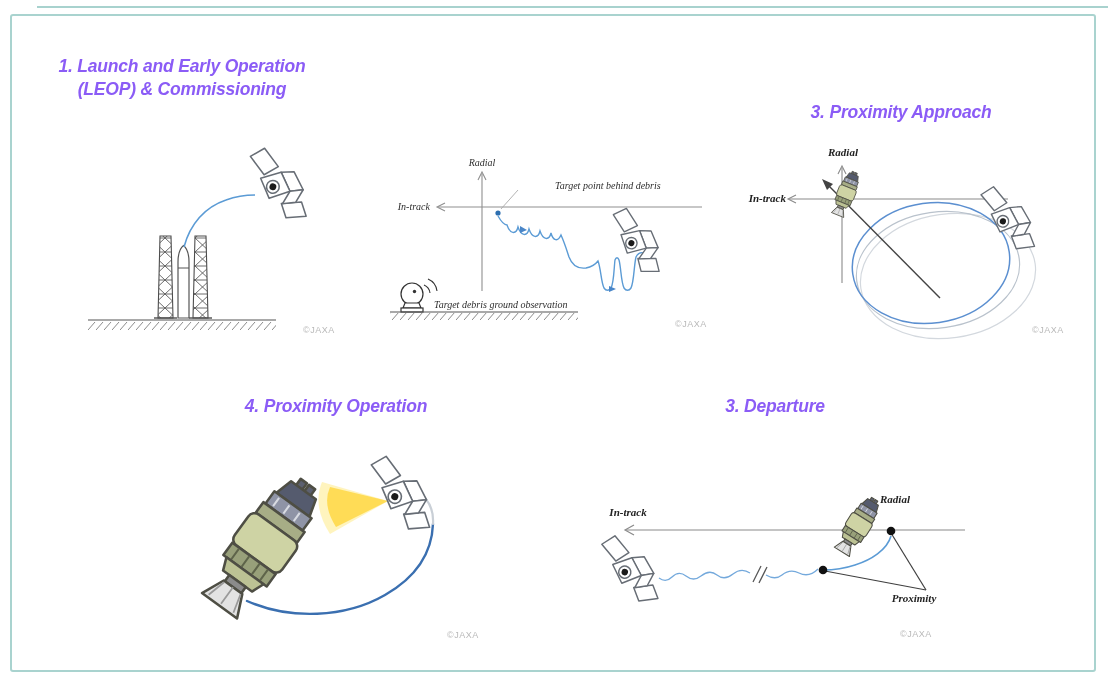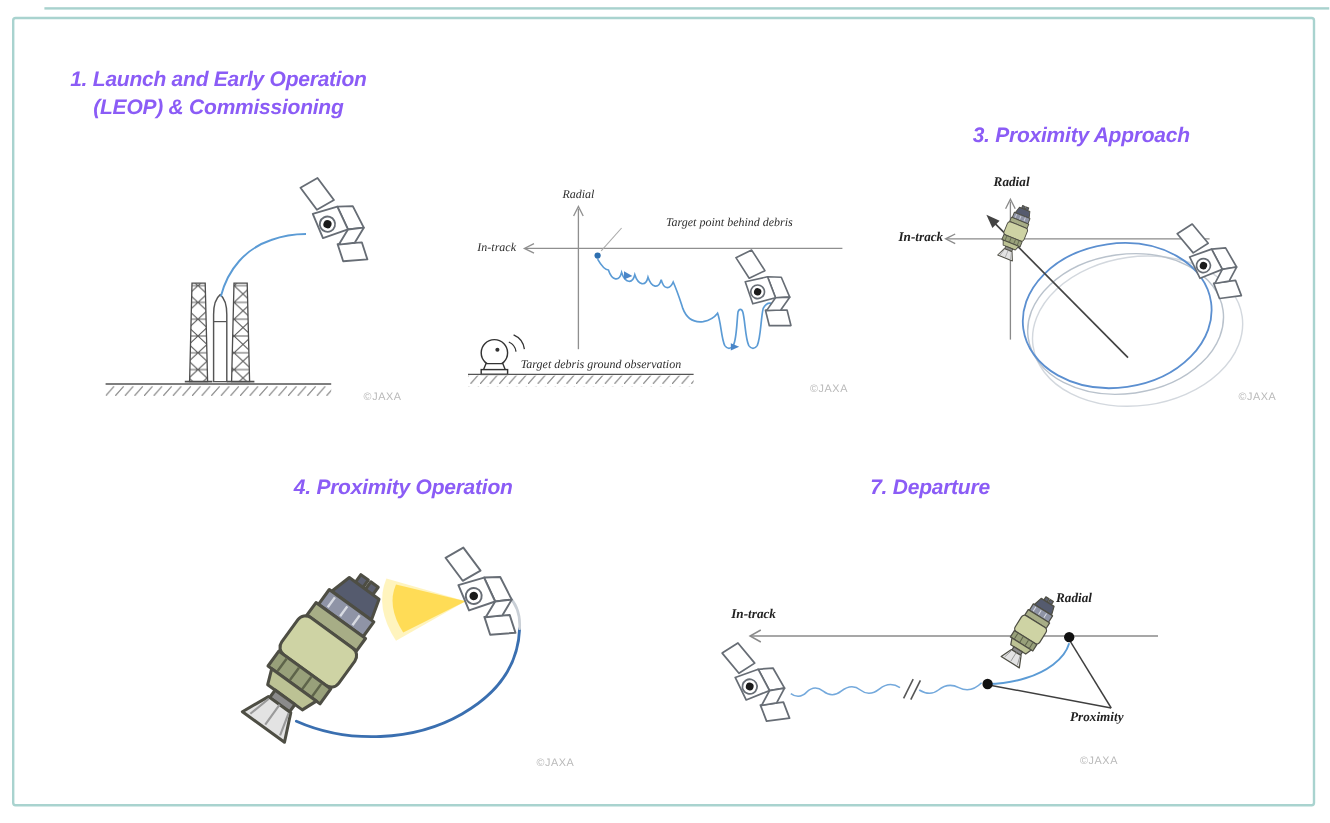--- a/index.html
+++ b/index.html
@@ -163,21 +163,21 @@
       <use href="#sat" transform="translate(627,576) rotate(15) scale(1.05)"></use>
     </g>
   </svg>
 
   <div class="title" style="left:30px;top:55px;width:304px;">
     <div>1. Launch and Early Operation</div>
     <div>(LEOP) &amp; Commissioning</div>
   </div>
   <div class="title" style="left:776px;top:57px;width:250px;margin-top:44px;">3. Proximity Approach</div>
   <div class="title" style="left:211px;top:395px;width:250px;">4. Proximity Operation</div>
-  <div class="title" style="left:650px;top:395px;width:250px;">7. Departure</div>
+  <div class="title" style="left:650px;top:395px;width:250px;">3. Departure</div>
 
   <div class="lbl center" style="left:460px;top:157px;width:44px;">Radial</div>
   <div class="lbl right" style="left:390px;top:201px;width:40px;">In-track</div>
   <div class="lbl" style="left:518px;top:180px;margin-left:37px;">Target point behind debris</div>
   <div class="lbl" style="left:434px;top:299px;">Target debris ground observation</div>
 
   <div class="lbl bold center" style="left:818px;top:146px;width:50px;">Radial</div>
   <div class="lbl bold right" style="left:740px;top:192px;width:46px;">In-track</div>
 
   <div class="lbl bold center" style="left:870px;top:493px;width:50px;">Radial</div>

